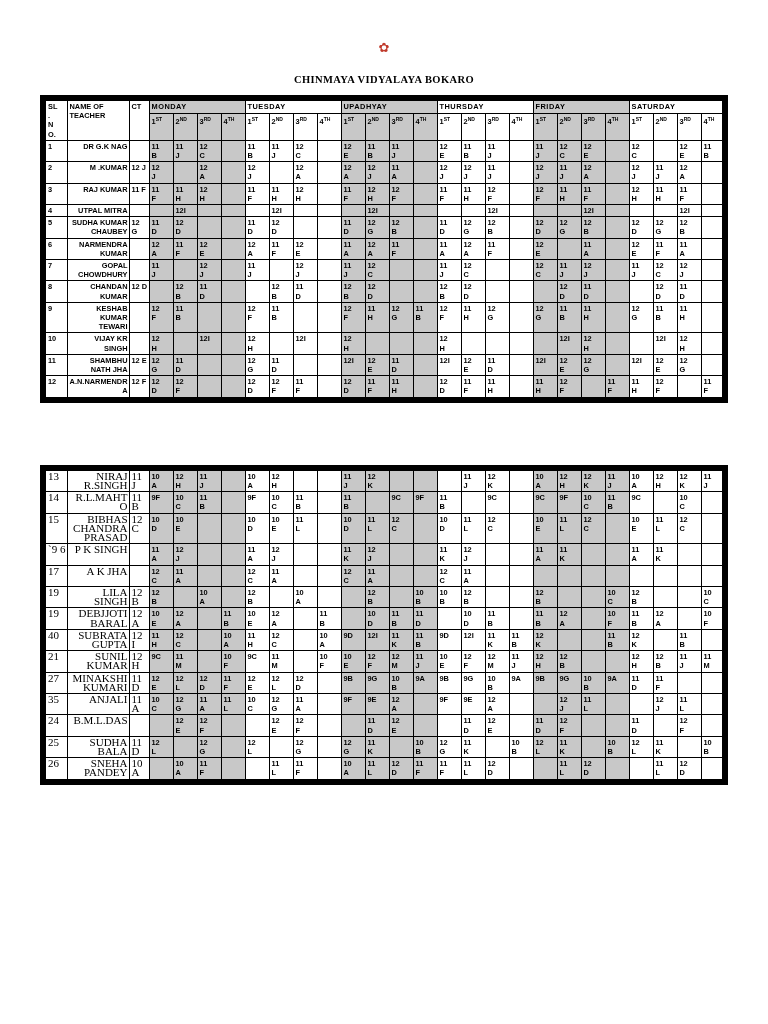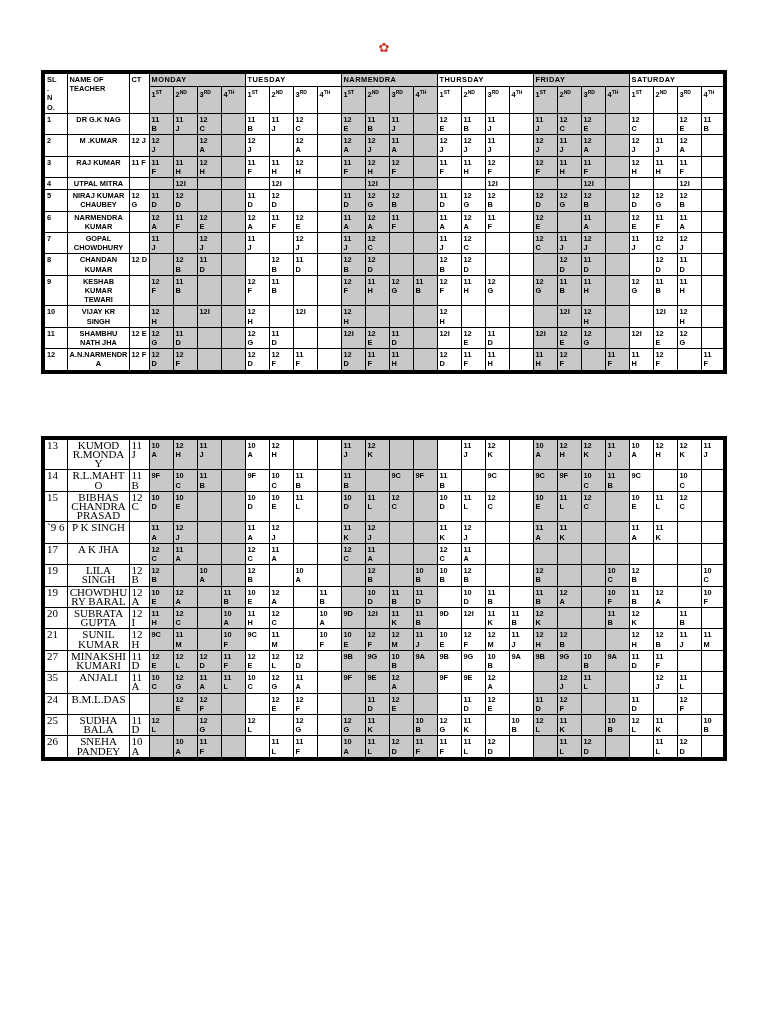--- a/index.html
+++ b/index.html
@@ -43,21 +43,21 @@
     font-size:10px;
     letter-spacing:0.3px;
     margin-top:14px;
     font-family:"Liberation Serif", serif;
   }
 
   table.tt{
     border-collapse:collapse;
     table-layout:fixed;
     margin:0 auto;
-    border:4px solid #000000;
+    border:6px solid #000000;
   }
   table.tt td, table.tt th{
     border:1px solid #000;
     padding:1px 1px 1px 2px;
     font-size:7.4px;
     line-height:9.2px;
     vertical-align:top;
     font-weight:bold;
     overflow:hidden;
     word-break:break-word;
@@ -78,37 +78,38 @@
   }
   .per sup{font-size:5px;vertical-align:super;}
   .shade{background:#c8c8c8;}
   .hdr-sl, .hdr-name, .hdr-ct{
     vertical-align:top;
     text-align:left;
     font-size:7.6px;
     line-height:10px;
   }
   td.sl{text-align:left;font-size:7.4px;}
-  td.name{text-align:center;font-size:7.3px;line-height:9.4px;}
+  td.name{text-align:right;font-size:7.3px;line-height:9.4px;}
   td.ct{text-align:left;font-size:7.4px;line-height:9.4px;}
   td.cell{text-align:left;font-size:7.4px;line-height:9.4px;white-space:pre-line;}
   .serif td.name, .serif td.ct, .serif td.sl{font-family:"Liberation Serif", serif;font-weight:normal;font-size:11px;}
   .gap{height:62px;}
   .tbl-wrap{margin-top:10px;}
   .tbl-wrap2{margin-top:0px;}
 </style>
 </head>
 <body>
 
 <div class="page">
 
   <div class="logo-wrap">
     <span class="logo">✿</span>
   </div>
 
+  <div class="doc-title">CHINMAYA VIDYALAYA BOKARO</div>
 
   <div class="tbl-wrap">
     <table class="tt" id="tbl1">
         <colgroup>
           <col style="width: 24px;">
           <col style="width: 62px;">
           <col style="width: 20px;">
           <col style="width: 24px;">
           <col style="width: 24px;">
           <col style="width: 24px;">
@@ -134,21 +135,21 @@
           <col style="width: 24px;">
           <col style="width: 24px;">
         </colgroup>
         <thead>
           <tr>
             <th class="hdr-sl" rowspan="2">SL<br>.<br>N<br>O.</th>
             <th class="hdr-name" rowspan="2">NAME OF<br>TEACHER</th>
             <th class="hdr-ct" rowspan="2">CT</th>
             <th class="daygroup shade" colspan="4">MONDAY</th>
             <th class="daygroup" colspan="4">TUESDAY</th>
-            <th class="daygroup shade" colspan="4">NARMENDRA</th>
+            <th class="daygroup shade" colspan="4">UPADHYAY</th>
             <th class="daygroup" colspan="4">THURSDAY</th>
             <th class="daygroup shade" colspan="4">FRIDAY</th>
             <th class="daygroup" colspan="4">SATURDAY</th>
           </tr>
           <tr>
             <th class="per shade">1<sup>ST</sup></th>
             <th class="per shade">2<sup>ND</sup></th>
             <th class="per shade">3<sup>RD</sup></th>
             <th class="per shade">4<sup>TH</sup></th>
             <th class="per">1<sup>ST</sup></th>
@@ -337,21 +338,21 @@
             <td class="cell shade"></td>
             <td class="cell shade">12I</td>
             <td class="cell shade"></td>
             <td class="cell"></td>
             <td class="cell"></td>
             <td class="cell">12I</td>
             <td class="cell"></td>
           </tr>
           <tr>
             <td class="sl">5</td>
-            <td class="name">NIRAJ KUMAR CHAUBEY</td>
+            <td class="name">SUDHA KUMAR CHAUBEY</td>
             <td class="ct">12 G</td>
             <td class="cell shade">11
 D</td>
             <td class="cell shade">12
 D</td>
             <td class="cell shade"></td>
             <td class="cell shade"></td>
             <td class="cell">11
 D</td>
             <td class="cell">12
@@ -718,21 +719,21 @@
           <col style="width: 24px;">
           <col style="width: 24px;">
           <col style="width: 24px;">
           <col style="width: 24px;">
           <col style="width: 24px;">
           <col style="width: 24px;">
         </colgroup>
         <tbody>
           <tr>
             <td class="sl">13</td>
-            <td class="name">KUMOD R.MONDAY</td>
+            <td class="name">NIRAJ R.SINGH</td>
             <td class="ct">11 J</td>
             <td class="cell shade">10
 A</td>
             <td class="cell shade">12
 H</td>
             <td class="cell shade">11
 J</td>
             <td class="cell shade"></td>
             <td class="cell">10
 A</td>
@@ -967,21 +968,21 @@
 C</td>
             <td class="cell">12
 B</td>
             <td class="cell"></td>
             <td class="cell"></td>
             <td class="cell">10
 C</td>
           </tr>
           <tr>
             <td class="sl">19</td>
-            <td class="name">CHOWDHURY BARAL</td>
+            <td class="name">DEBJJOTI BARAL</td>
             <td class="ct">12 A</td>
             <td class="cell shade">10
 E</td>
             <td class="cell shade">12
 A</td>
             <td class="cell shade"></td>
             <td class="cell shade">11
 B</td>
             <td class="cell">10
 E</td>
@@ -1012,21 +1013,21 @@
 F</td>
             <td class="cell">11
 B</td>
             <td class="cell">12
 A</td>
             <td class="cell"></td>
             <td class="cell">10
 F</td>
           </tr>
           <tr>
-            <td class="sl">20</td>
+            <td class="sl">40</td>
             <td class="name">SUBRATA GUPTA</td>
             <td class="ct">12 I</td>
             <td class="cell shade">11
 H</td>
             <td class="cell shade">12
 C</td>
             <td class="cell shade"></td>
             <td class="cell shade">10
 A</td>
             <td class="cell">11

